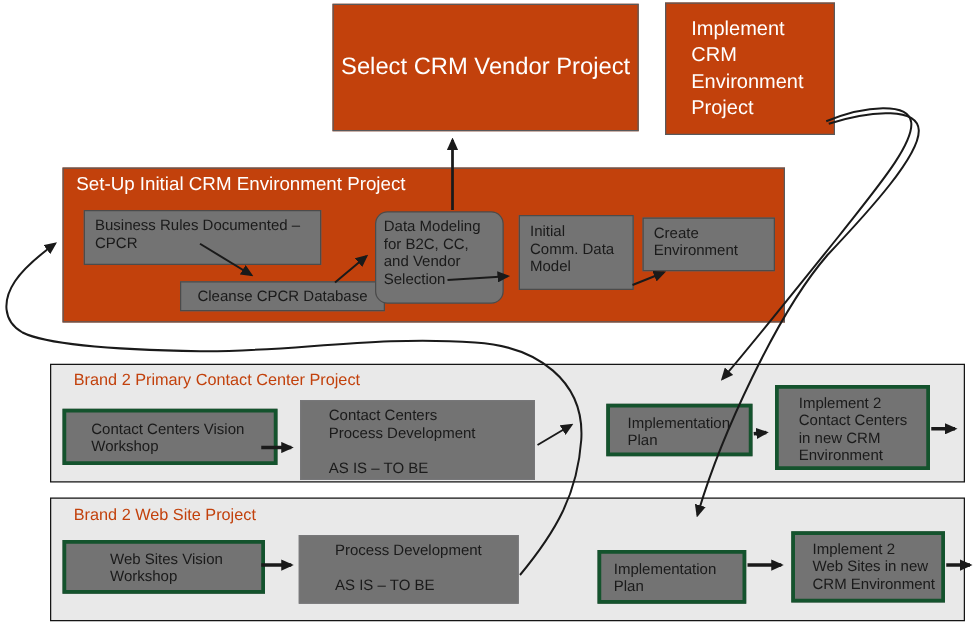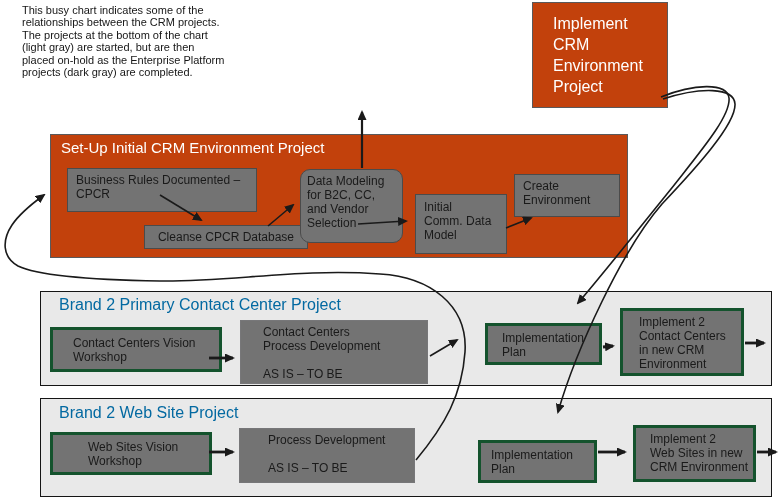--- a/index.html
+++ b/index.html
@@ -12,36 +12,33 @@
   .darkbox{background:#c2410c;border:1.5px solid #59595b;}
   .band{background:#e9e9e9;border:1.5px solid #151515;}
   .whitebox{background:#737373;font-size:12px;line-height:14px;}
   .wb-dark{border:1px solid #4b4b4b;}
   .wb-mid{border:1px solid #777779;}
   .wb-light{border:3px solid #14532d;}
   .annotation{font-size:11px;line-height:12.4px;color:#161616;}
   .bigtitle{color:#ffffff;font-size:19px;}
   .medtitle{color:#ffffff;font-size:16px;line-height:21px;}
   .sectiontitle{color:#ffffff;font-size:15px;}
-  .bandtitle{color:#0369a1;font-size:16px;}
+  .bandtitle{color:#c2410c;font-size:13px;}
   svg.overlay{position:absolute;left:0;top:0;pointer-events:none;}
   .flexc{display:flex;align-items:center;justify-content:center;text-align:center;}
 </style>
 </head>
 <body>
 
 <div id="stage">
 
-  <div class="abs annotation pre" style="left:22px;top:4px;width:248px;">This busy chart indicates some of the
-relationships between the CRM projects.
-The projects at the bottom of the chart
-(light gray) are started, but are then
-placed on-hold as the Enterprise Platform
-projects (dark gray) are completed.</div>
 
+  <div class="abs darkbox flexc" style="left:266px;top:3px;width:245px;height:102px;">
+    <span class="bigtitle">Select CRM Vendor Project</span>
+  </div>
 
   <div class="abs darkbox" style="left:532px;top:2px;width:136px;height:106px;padding:10px 0 0 20px;">
     <span class="medtitle pre">Implement
 CRM
 Environment
 Project</span>
   </div>
 
   <div class="abs darkbox" style="left:50px;top:134px;width:578px;height:124px;">
     <span class="abs sectiontitle" style="left:10px;top:4px;">Set-Up Initial CRM Environment Project</span>
@@ -52,21 +49,21 @@
 
   <div class="abs whitebox wb-dark flexc" style="left:144px;top:225px;width:164px;height:24px;">
       <span>Cleanse CPCR Database</span>
     </div>
 
   <div class="abs whitebox wb-dark pre" style="left:300px;top:169px;width:103px;height:74px;padding:4px 6px;border-radius:10px;">Data Modeling
 for B2C, CC,
 and Vendor
 Selection</div>
 
-  <div class="abs whitebox wb-dark pre" style="left:415px;top:172px;width:92px;height:60px;padding:5px 8px;margin-top:22px;">Initial
+  <div class="abs whitebox wb-dark pre" style="left:415px;top:172px;width:92px;height:60px;padding:5px 8px;">Initial
 Comm. Data
 Model</div>
 
   <div class="abs whitebox wb-dark pre" style="left:514px;top:174px;width:106px;height:43px;padding:4px 8px;">Create
 Environment</div>
 
   <div class="abs band" style="left:40px;top:291px;width:732px;height:95px;">
     <span class="abs bandtitle" style="left:18px;top:4px;">Brand 2 Primary Contact Center Project</span>
   </div>
 

